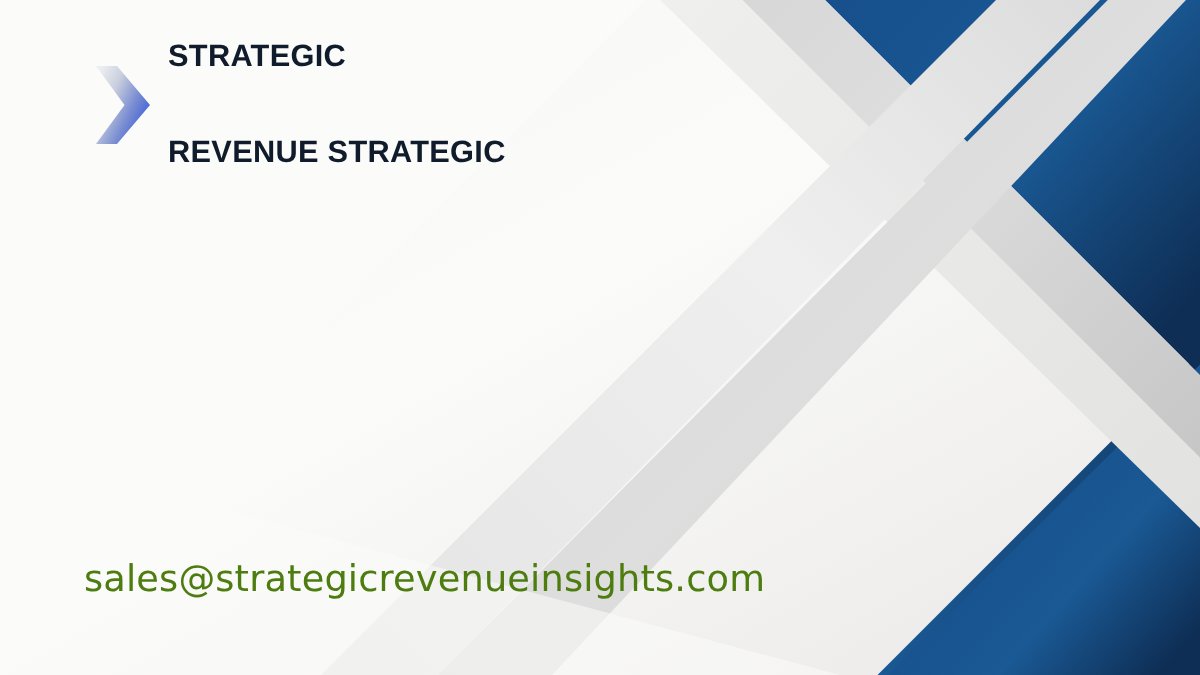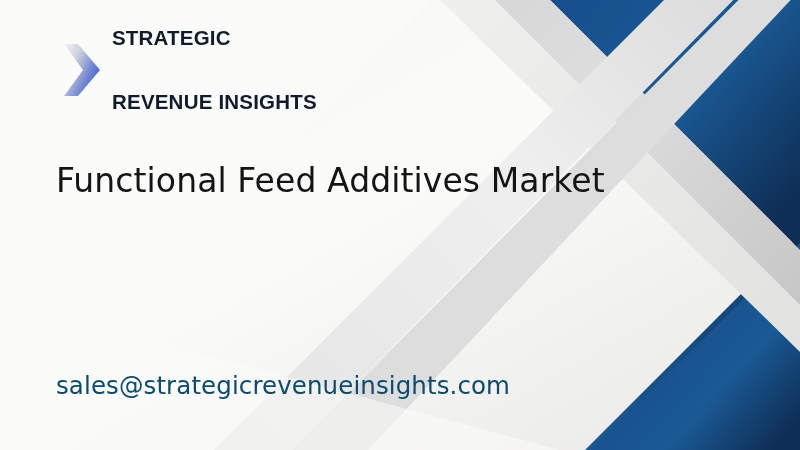--- a/index.html
+++ b/index.html
@@ -77,21 +77,21 @@
     white-space: nowrap;
   }
   #contact-email {
     position: absolute;
     left: 56px;
     top: 370px;
     font-family: "DejaVu Sans", sans-serif;
     font-weight: 400;
     font-size: 24.5px;
     line-height: 32px;
-    color: #0c4a6e;
+    color: #4d7c0f;
     letter-spacing: 0.1px;
     white-space: nowrap;
   }
 </style>
 </head>
 <body>
 
 <div id="slide">
 
   <svg id="bg-svg" viewBox="0 0 800 450" preserveAspectRatio="none">
@@ -158,21 +158,20 @@
           <stop offset="30%" stop-color="#c9cfdd"></stop>
           <stop offset="62%" stop-color="#7b8ed2"></stop>
           <stop offset="100%" stop-color="#2a50d8"></stop>
         </linearGradient>
       </defs>
       <path d="M2,2 L16,2 L38,28 L16,54 L2,54 L21,28 Z" fill="url(#gradChevron)"></path>
     </svg>
 
     <div id="logo-text">
       <div class="logo-line">STRATEGIC</div>
-      <div class="logo-line">REVENUE INSIGHTS</div>
+      <div class="logo-line">REVENUE STRATEGIC</div>
     </div>
   </div>
 
-  <div id="report-title">Functional Feed Additives Market</div>
 
   <div id="contact-email">sales@strategicrevenueinsights.com</div>
 
 </div>
 
 </body></html>

